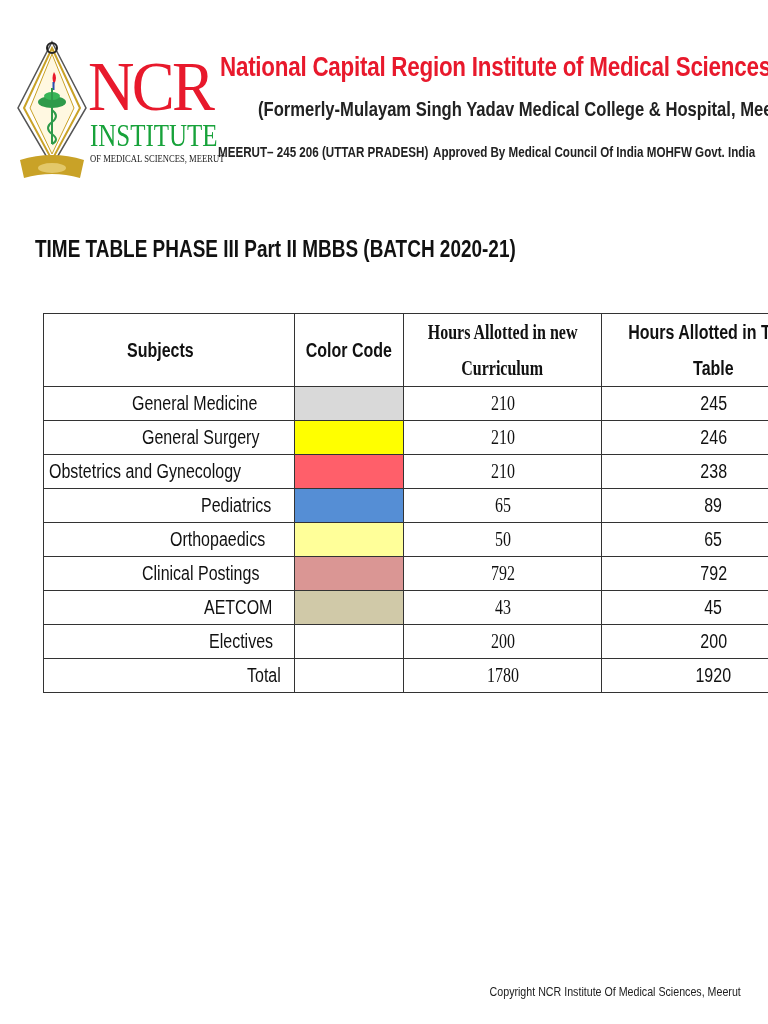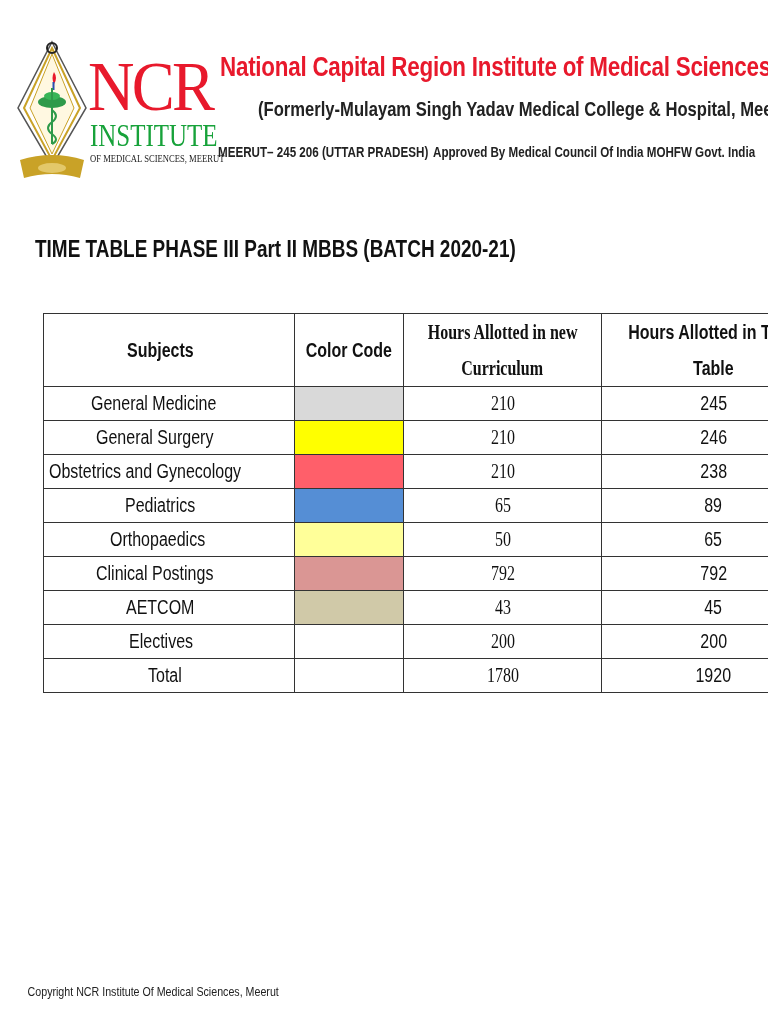--- a/index.html
+++ b/index.html
@@ -22,27 +22,27 @@
   .hdr-approved { position:absolute; left:433px; top:144px; font-size:14px; font-weight:bold; color:#222;
               white-space:nowrap; transform:scaleX(0.83); transform-origin:left; }
   .doc-title { position:absolute; left:35px; top:235px; font-size:24px; font-weight:bold; color:#111;
                white-space:nowrap; transform:scaleX(0.79); transform-origin:left; }
   table.tt { position:absolute; left:43px; top:313px; border-collapse:collapse; width:696px; }
   table.tt td, table.tt th { border:1.5px solid #333; padding:0 5px; font-size:20px; line-height:33px;
                              height:32px; white-space:nowrap; overflow:hidden; }
   table.tt th { font-weight:bold; height:72px; line-height:36px; }
   .txt-squeeze { display:inline-block; transform:scaleX(0.8); transform-origin:left center; }
   .txt-squeeze-c { display:inline-block; transform:scaleX(0.8); transform-origin:center center; }
-  .col-subj { width:203px; text-align:center; }
+  .col-subj { width:203px; text-align:right; }
   .col-color { width:115px; text-align:right; padding:0 !important; }
   .col-cur { width:166px; text-align:center;font-family:Liberation Serif, serif; }
   .col-tt { width:166px; text-align:center; }
   th.col-subj { text-align:center; }
   .swatch-cell { padding:0 !important; }
-  .footer { position:absolute; left:0; width:768px; top:984px; text-align:left; font-size:13px; color:#222; }
+  .footer { position:absolute; left:0; width:768px; top:984px; text-align:right; font-size:13px; color:#222; }
   .footer span { display:inline-block; transform:scaleX(0.82); }
 </style>
 </head>
 <body>
 
 <div class="logo">
   <svg class="emblem" viewBox="0 0 72 145" width="72" height="145">
 
     <path d="M36 4 L70 70 L36 128 L2 70 Z" fill="none" stroke="#555" stroke-width="1.5"></path>
     <path d="M36 10 L64 70 L36 122 L8 70 Z" fill="none" stroke="#c9a227" stroke-width="2"></path>

